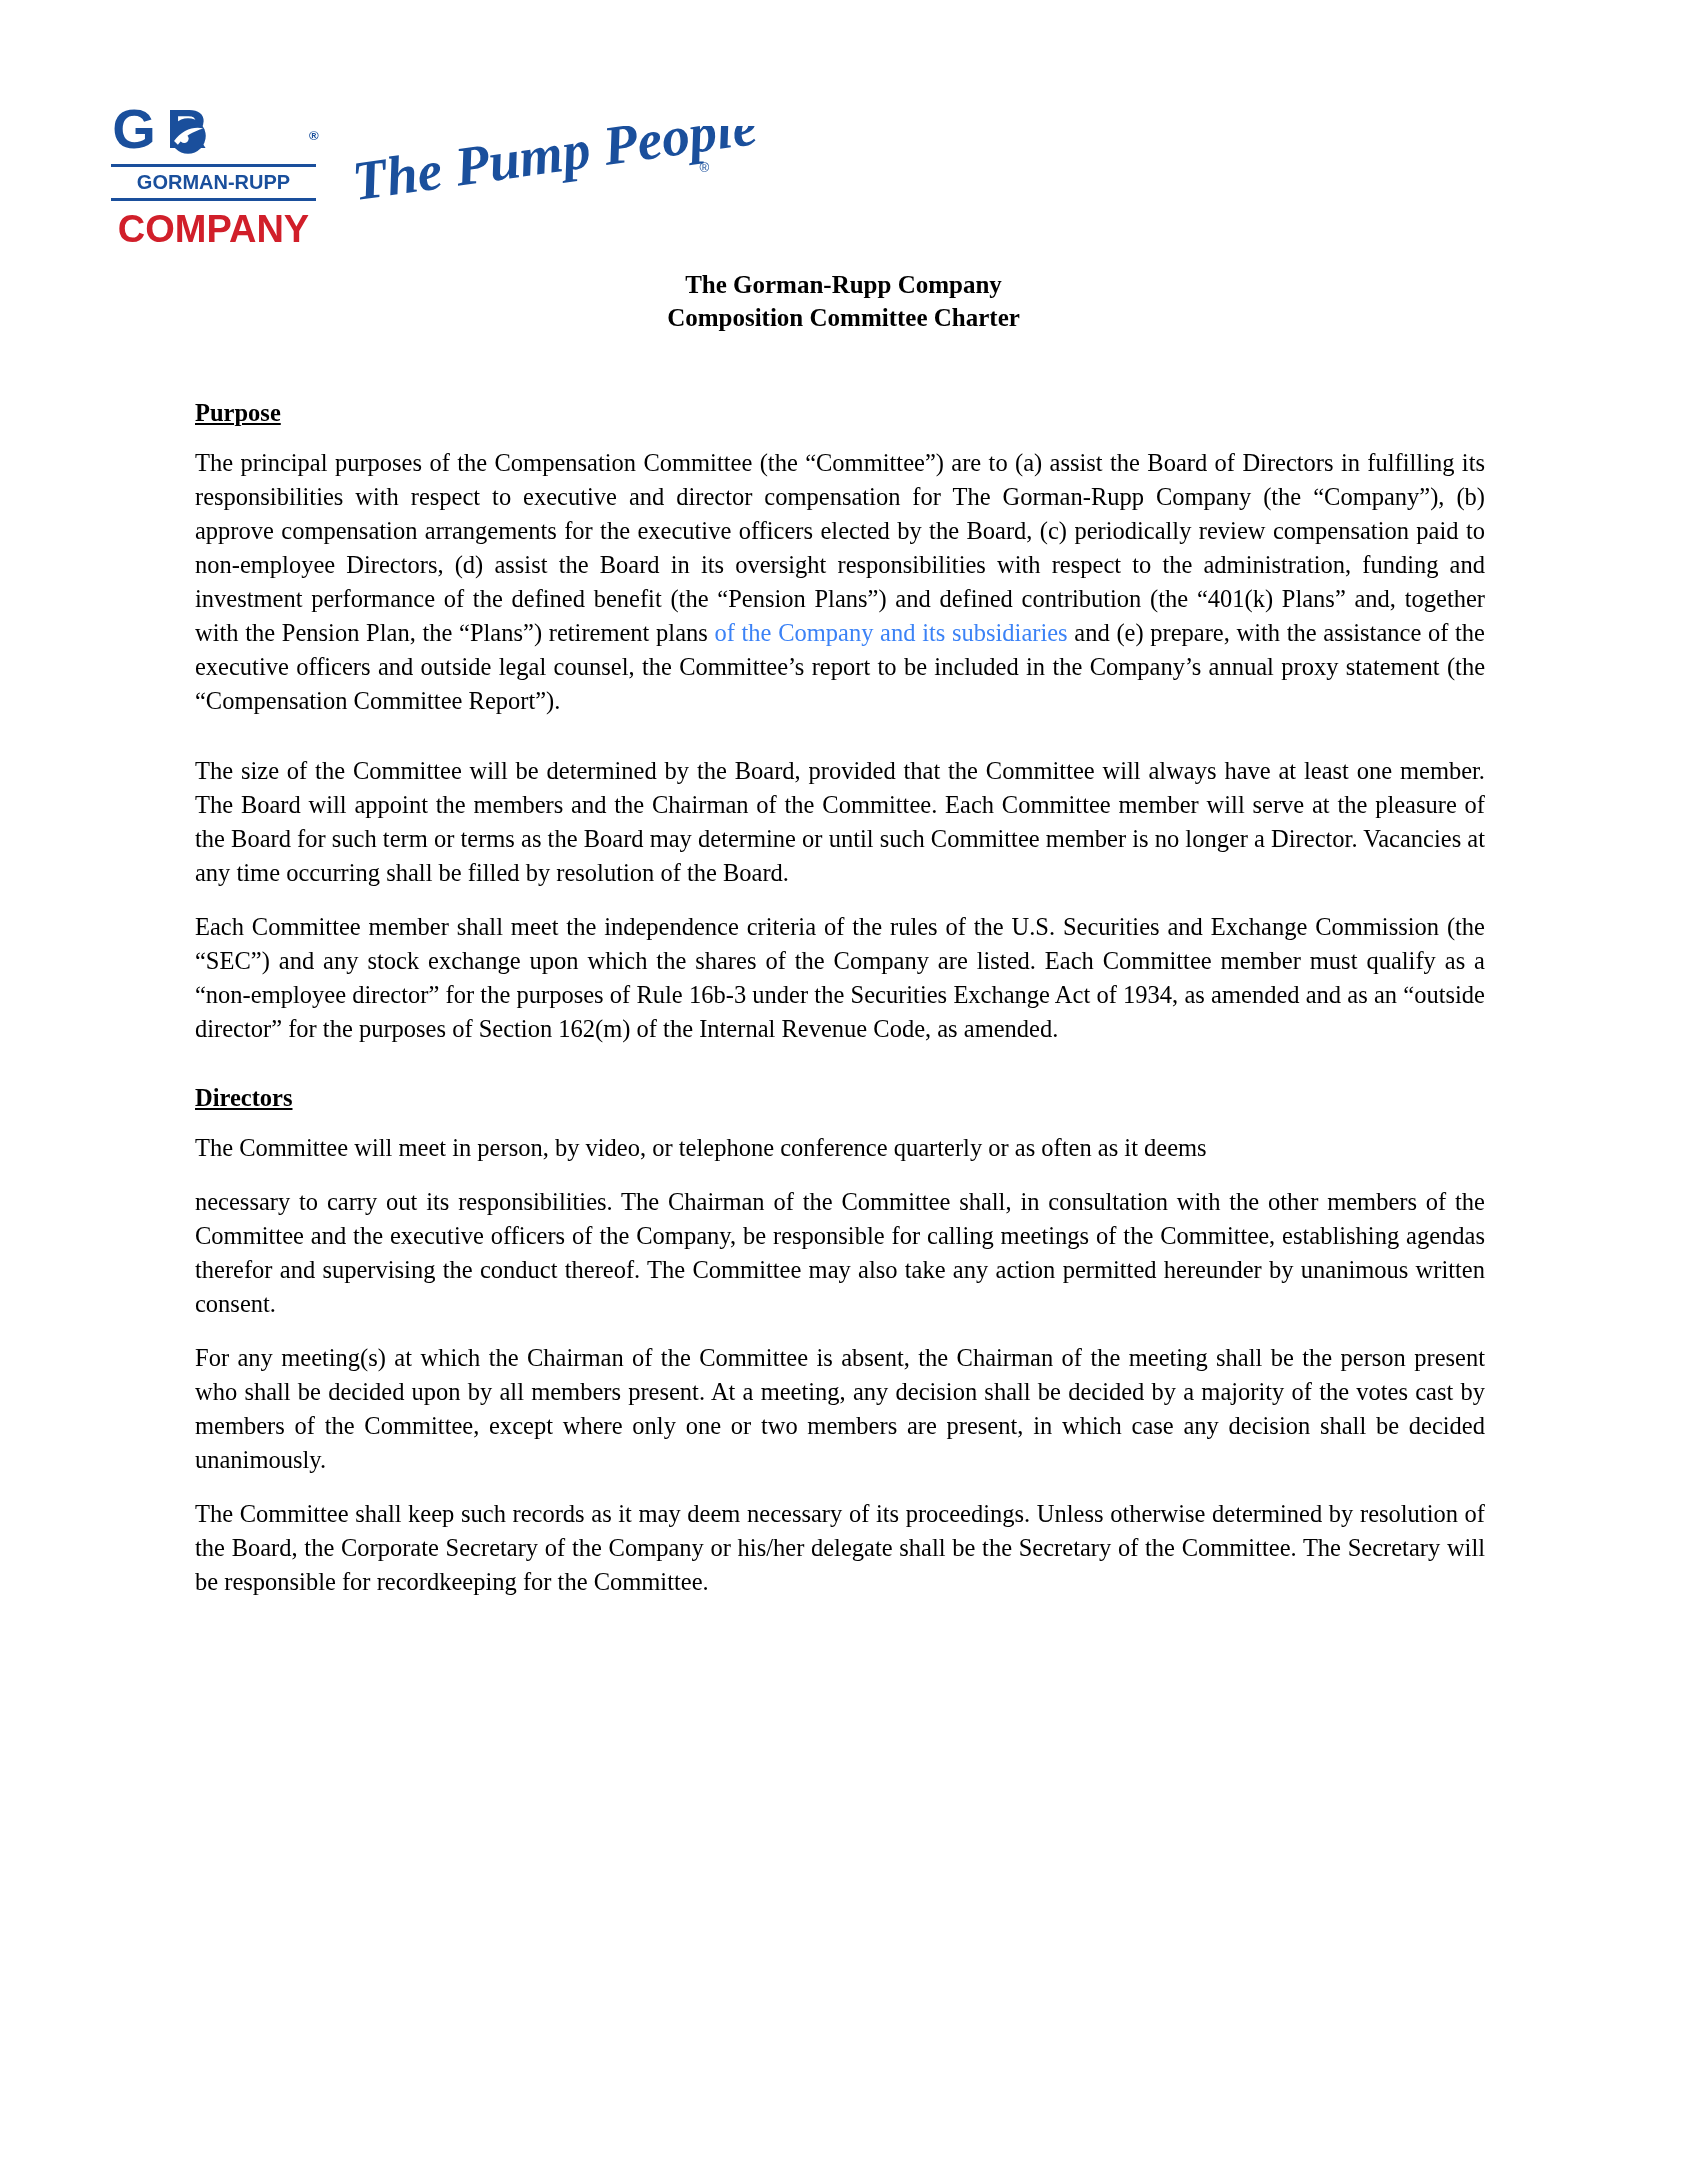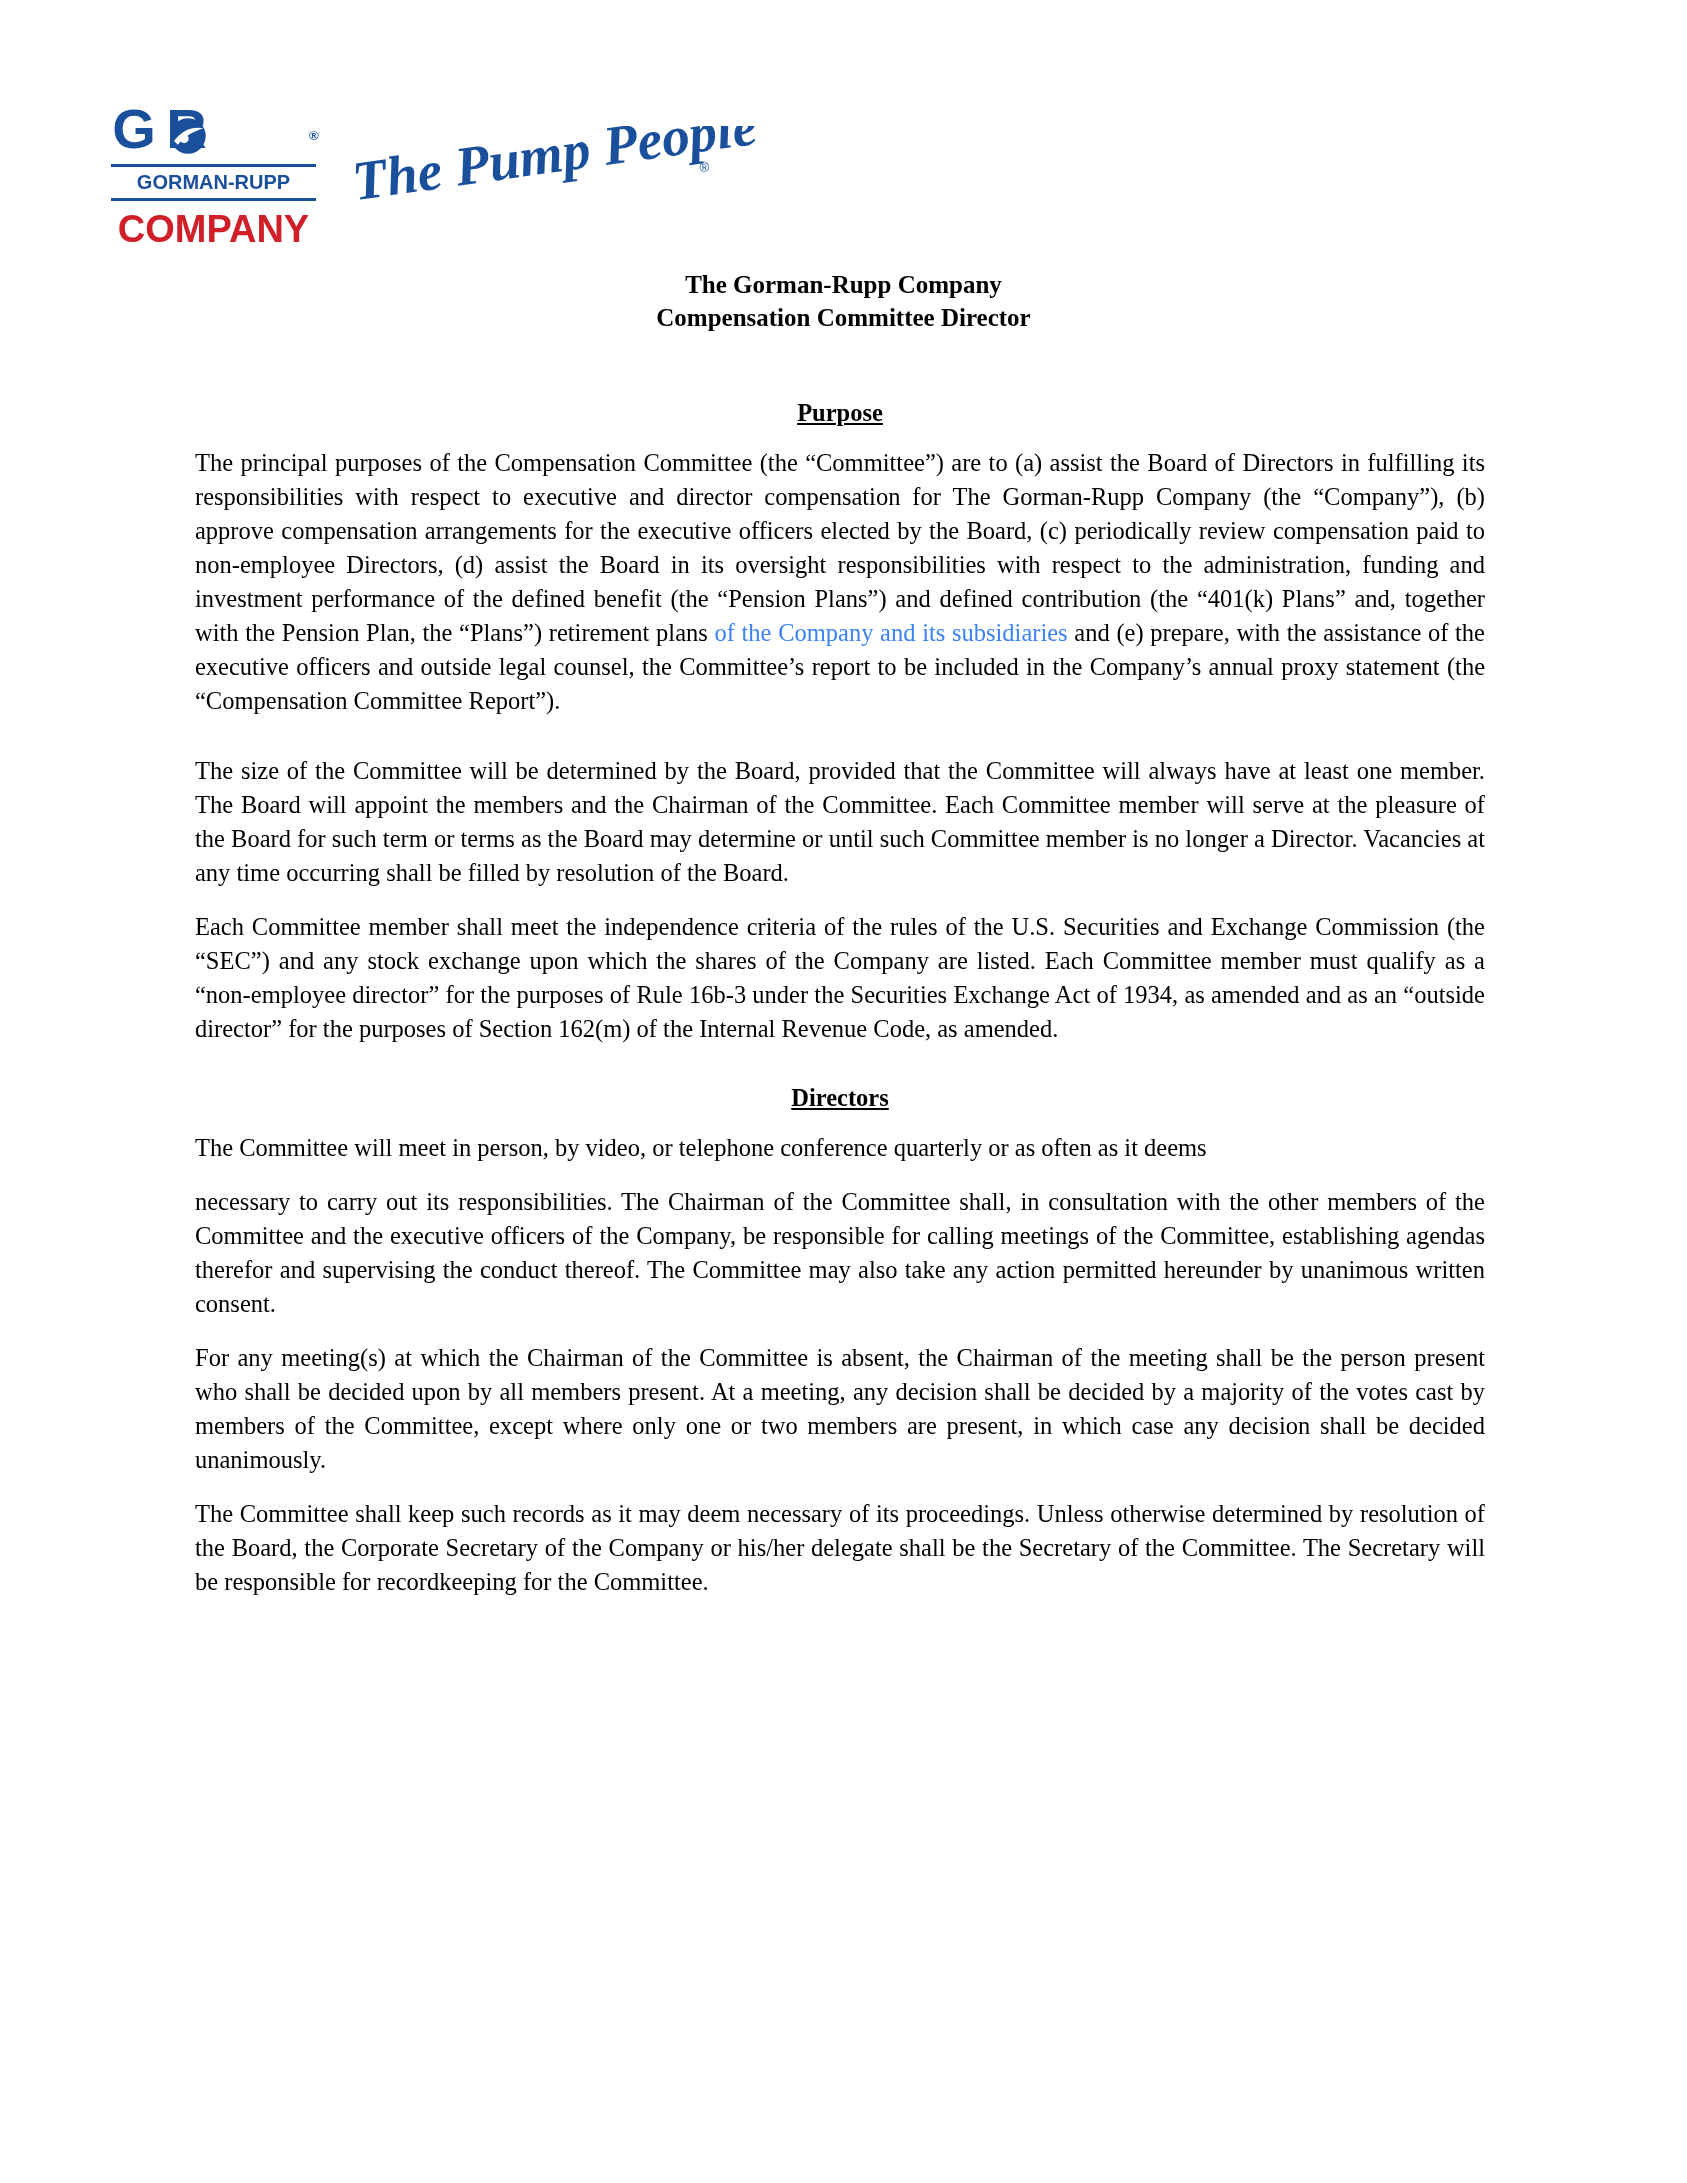--- a/index.html
+++ b/index.html
@@ -122,21 +122,20 @@
     font-size: 24.5px;
     line-height: 34px;
     text-align: left;
   }
   h2.section {
     font-size: 24.5px;
     font-weight: bold;
     text-decoration: underline;
     margin: 0 0 17px 0;
     line-height: 32px;
-    text-align: center;
   }
   p.para {
     margin: 0 0 20px 0;
     text-align: justify;
     text-justify: inter-word;
   }
   p.para.last { margin-bottom: 0; }
   .grey { color: #3b82f6; }
   .block { margin-bottom: 36px; }
 </style>
@@ -163,21 +162,21 @@
     <div class="tagline">
       <svg width="410" height="106" viewBox="0 0 620 160">
         <text x="10" y="112" font-family="Liberation Serif, serif" font-size="84" font-style="italic" font-weight="bold" fill="#1a4f9c" transform="rotate(-8 10 112)">The Pump People</text>
         <text x="530" y="70" font-family="Liberation Sans, sans-serif" font-size="20" fill="#1a4f9c">®</text>
       </svg>
     </div>
   </div>
 
   <div class="doc-title">
     <div>The Gorman-Rupp Company</div>
-    <div>Compensation Committee Director</div>
+    <div>Composition Committee Charter</div>
   </div>
 
   <div class="content" id="content">
       <div class="block">
         <h2 class="section">Purpose</h2>
         <p class="para last"><span>The principal purposes of the Compensation Committee (the “Committee”) are to (a) assist the Board of Directors in fulfilling its responsibilities with respect to executive and director compensation for The Gorman-Rupp Company (the “Company”), (b) approve compensation arrangements for the executive officers elected by the Board, (c) periodically review compensation paid to non-employee Directors, (d) assist the Board in its oversight responsibilities with respect to the administration, funding and investment performance of the defined benefit (the “Pension Plans”) and defined contribution (the “401(k) Plans” and, together with the Pension Plan, the “Plans”) retirement plans </span><span class="grey">of the Company and its subsidiaries</span><span> and (e) prepare, with the assistance of the executive officers and outside legal counsel, the Committee’s report to be included in the Company’s annual proxy statement (the “Compensation Committee Report”).</span></p>
       </div>
       <div class="block">
         <p class="para"><span>The size of the Committee will be determined by the Board, provided that the Committee will always have at least one member. The Board will appoint the members and the Chairman of the Committee. Each Committee member will serve at the pleasure of the Board for such term or terms as the Board may determine or until such Committee member is no longer a Director. Vacancies at any time occurring shall be filled by resolution of the Board.</span></p>
         <p class="para last"><span>Each Committee member shall meet the independence criteria of the rules of the U.S. Securities and Exchange Commission (the “SEC”) and any stock exchange upon which the shares of the Company are listed. Each Committee member must qualify as a “non-employee director” for the purposes of Rule 16b-3 under the Securities Exchange Act of 1934, as amended and as an “outside director” for the purposes of Section 162(m) of the Internal Revenue Code, as amended.</span></p>

